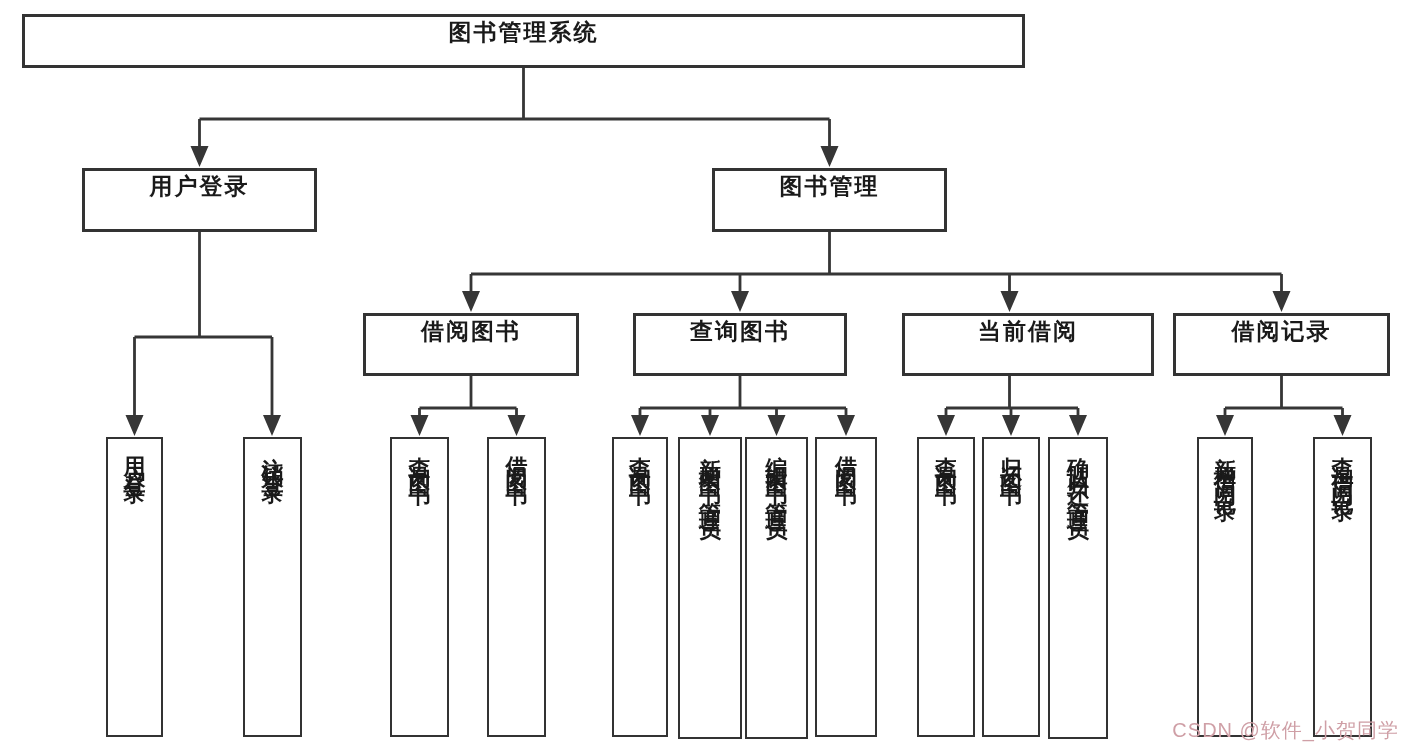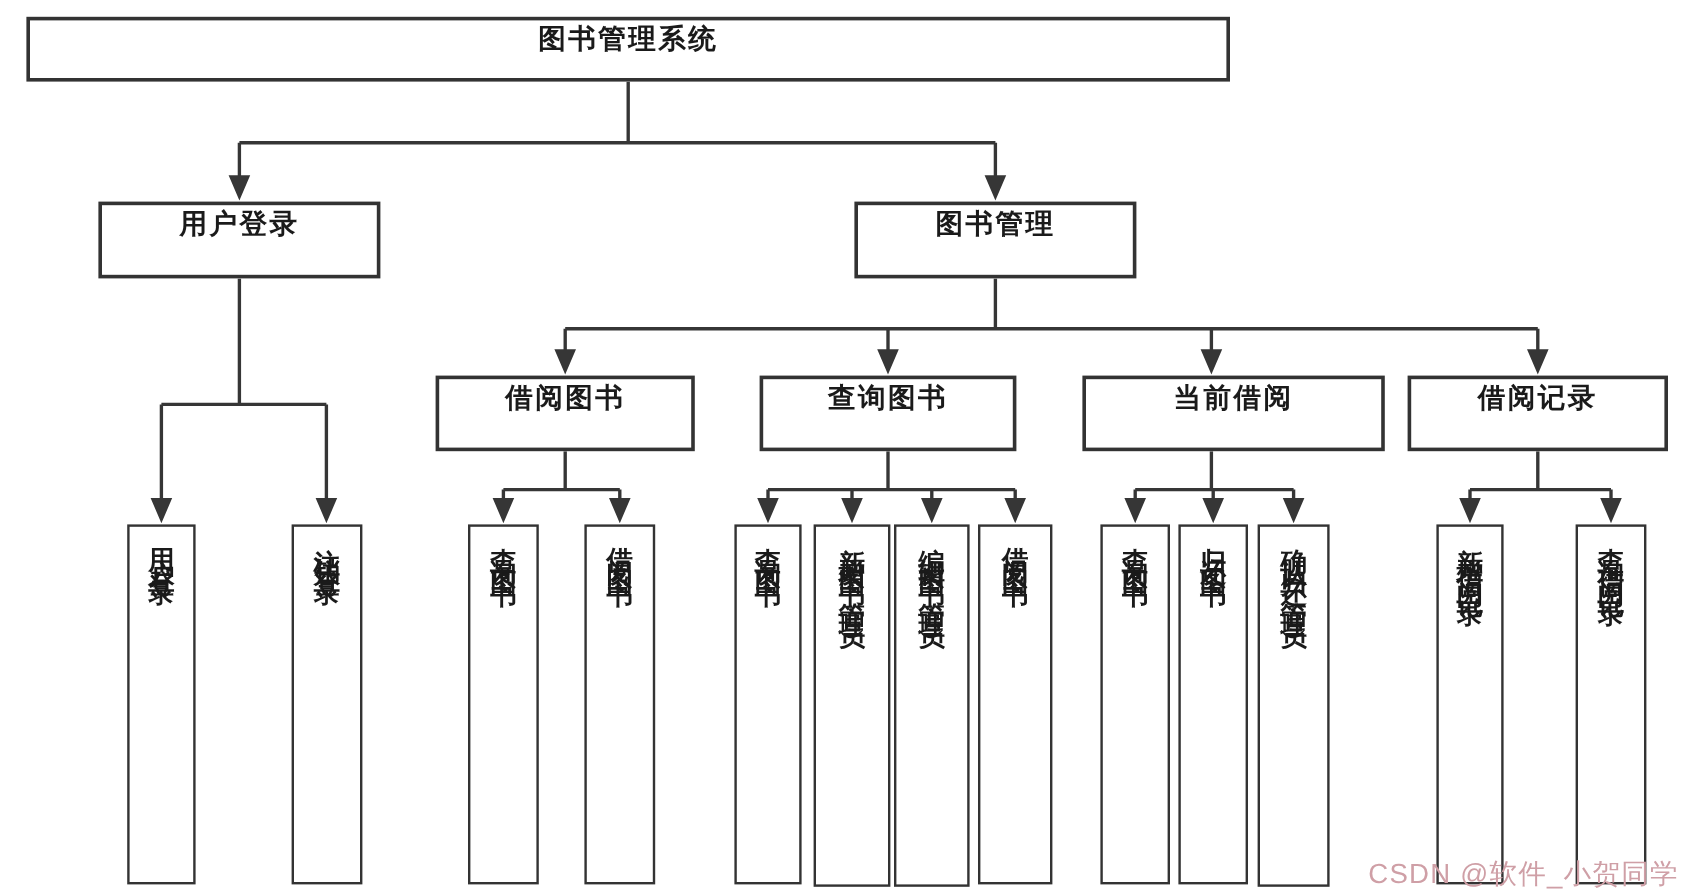--- a/index.html
+++ b/index.html
@@ -47,21 +47,21 @@
     font-size: 22px;
     letter-spacing: 9px;
     line-height: 1;
     color: #1a1a1a;
   }
   #watermark {
     position: absolute;
     right: 6px;
     bottom: 3px;
     z-index: 5;
-    font-size: 23px;
+    font-size: 20px;
     color: #cf9fa6;
     letter-spacing: 1px;
     white-space: nowrap;
   }
 </style>
 </head>
 <body>
 
 <div id="canvas">
 

